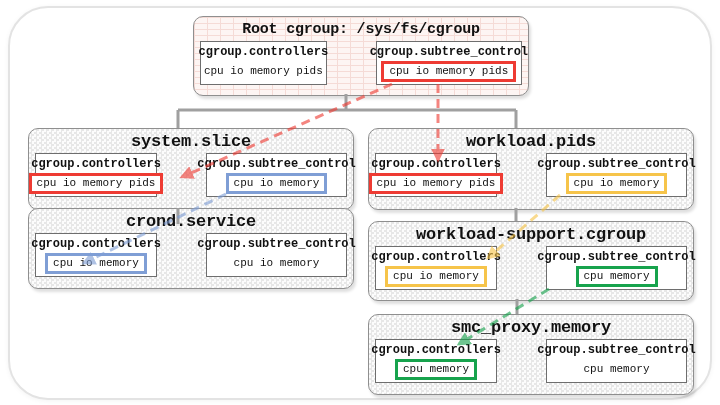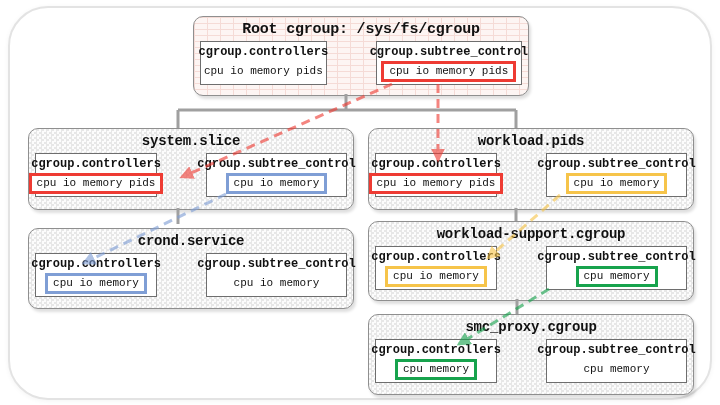--- a/index.html
+++ b/index.html
@@ -11,21 +11,21 @@
 
   .node{position:absolute;border:1.5px solid #8f8f8f;border-radius:10px;
         box-shadow:2px 3px 3px rgba(0,0,0,.13);z-index:1;
         background-color:#fcfcfc;
         background-image:conic-gradient(#e7e7e7 25%,transparent 0 50%,#e7e7e7 0 75%,transparent 0);
         background-size:5px 5px;}
   .node.root{background-color:#fdf5f3;
         background-image:linear-gradient(#f5dbd6 1px,transparent 1px),
                          linear-gradient(90deg,#f5dbd6 1px,transparent 1px);
         background-size:13px 6px;}
-  .node .title{text-align:center;font-weight:bold;font-size:14px;line-height:17px;padding-top:4px;
+  .node .title{text-align:center;font-weight:bold;font-size:17px;line-height:17px;padding-top:4px;
                letter-spacing:-0.2px;white-space:nowrap;}
   .node.root .title{font-size:15px;}
   .row{display:flex;gap:6px;padding:3px 6px 6px 6px;}
   .inner{background:#fff;border:1.5px solid #6e6e6e;display:flex;flex-direction:column;
          align-items:center;justify-content:flex-start;padding:3px 2px 2px 2px;min-width:0;}
   .inner-left{flex:86;}
   .inner-right{flex:100;margin-left:43px;}
   .label{font-weight:bold;font-size:12px;line-height:15px;white-space:nowrap;}
   .valwrap{height:22px;display:flex;align-items:center;justify-content:flex-end;}
   .val{font-size:11px;line-height:13px;white-space:nowrap;padding:1px 5px;background:transparent;}
@@ -82,21 +82,21 @@
       </div>
       <div class="inner inner-right">
         <div class="label">cgroup.subtree_control</div>
         <div class="valwrap">
             <span class="val hl hl-blue">cpu io memory</span>
           </div>
       </div>
     </div>
   </div>
 
-  <div class="node" style="left:28px;top:228px;width:324px;height:79px">
+  <div class="node" style="left:28px;top:208px;width:324px;height:79px">
     <div class="title">crond.service</div>
     <div class="row">
       <div class="inner inner-left">
         <div class="label">cgroup.controllers</div>
         <div class="valwrap">
             <span class="val hl hl-blue">cpu io memory</span>
           </div>
       </div>
       <div class="inner inner-right">
         <div class="label">cgroup.subtree_control</div>
@@ -137,21 +137,21 @@
       <div class="inner inner-right">
         <div class="label">cgroup.subtree_control</div>
         <div class="valwrap">
             <span class="val hl hl-green">cpu memory</span>
           </div>
       </div>
     </div>
   </div>
 
   <div class="node" style="left:368px;top:314px;width:324px;height:79px">
-    <div class="title">smc_proxy.cgroup</div>
+    <div class="title">smc_proxy.memory</div>
     <div class="row">
       <div class="inner inner-left">
         <div class="label">cgroup.controllers</div>
         <div class="valwrap">
             <span class="val hl hl-green">cpu memory</span>
           </div>
       </div>
       <div class="inner inner-right">
         <div class="label">cgroup.subtree_control</div>
         <div class="valwrap">

